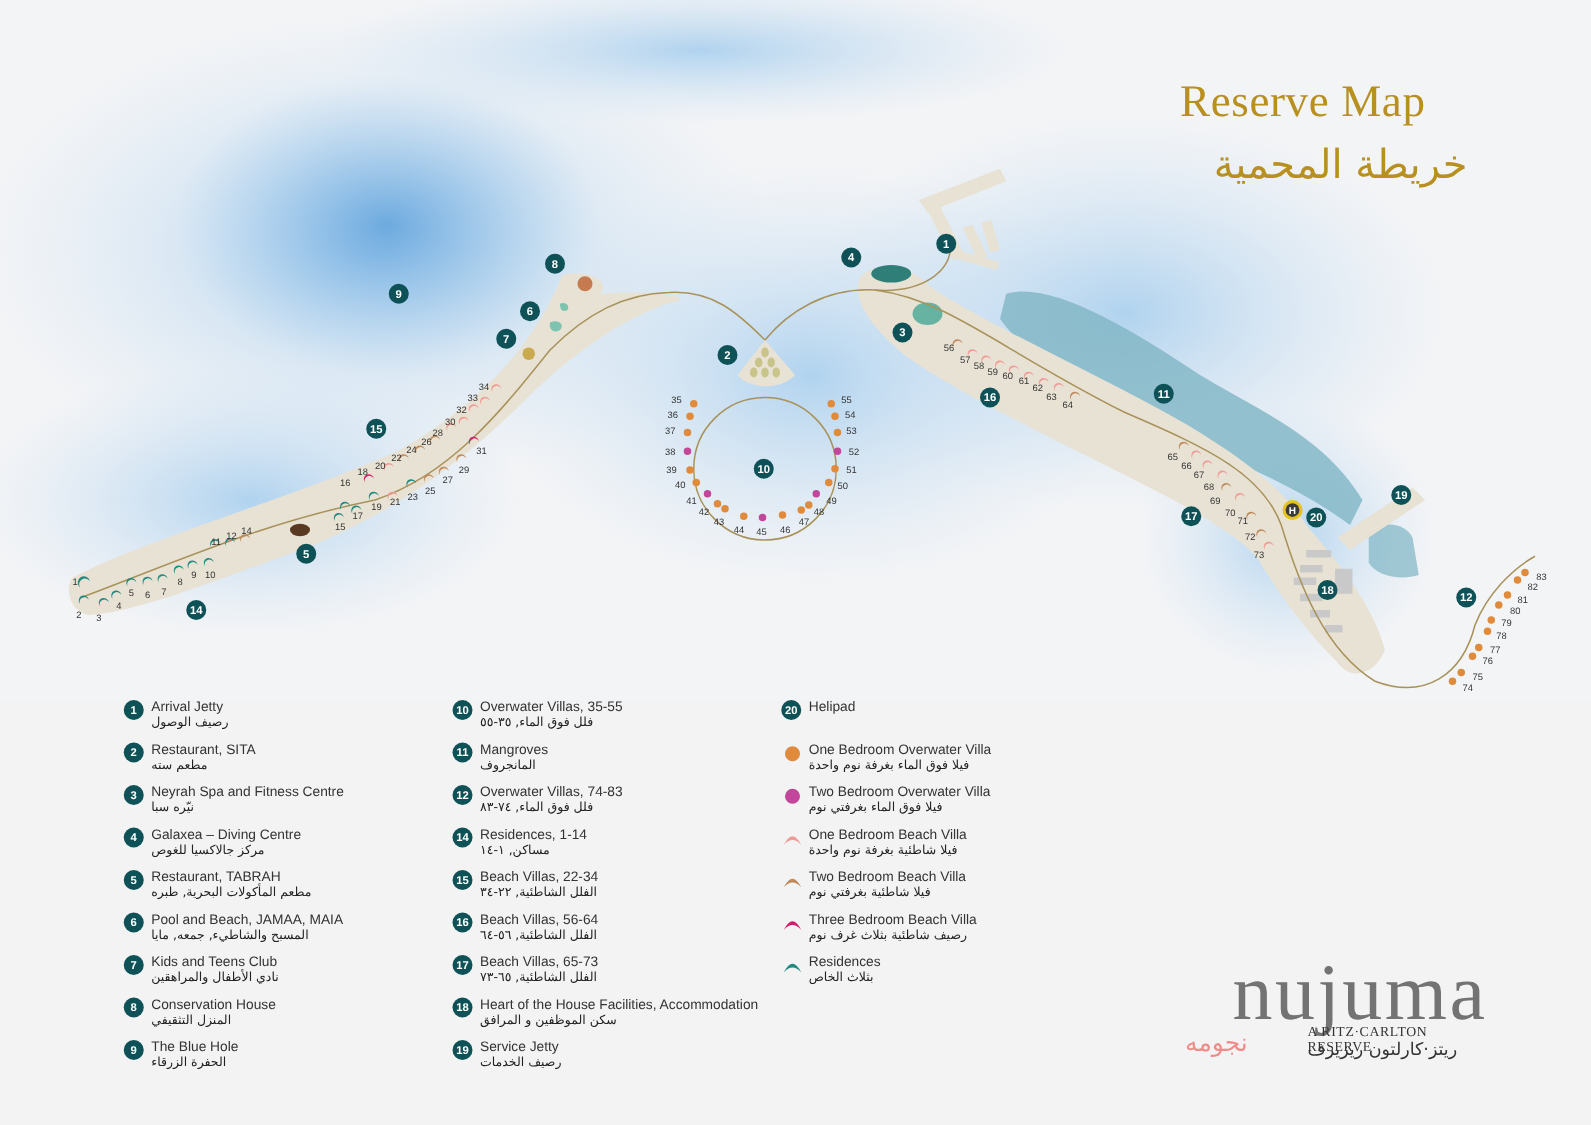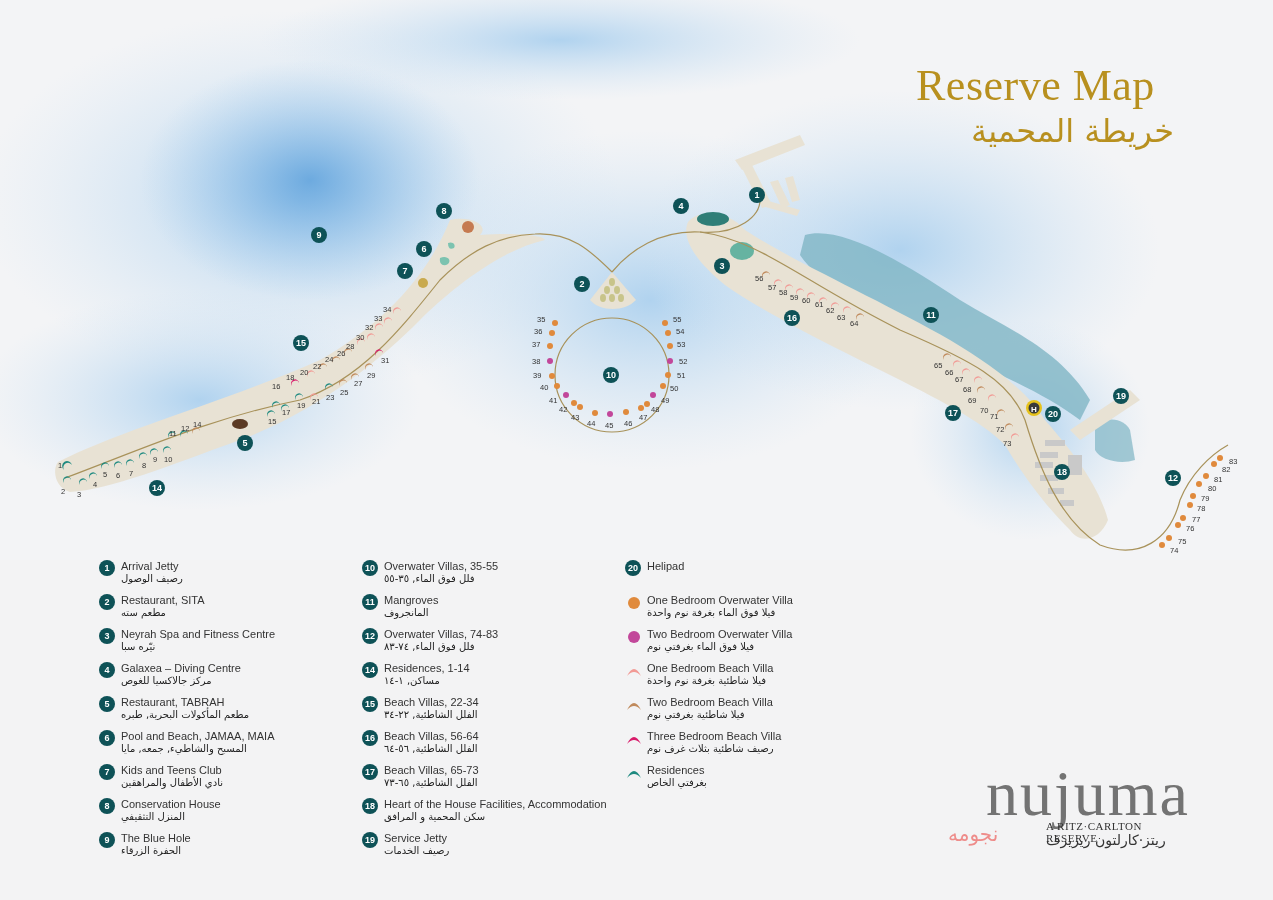--- a/index.html
+++ b/index.html
@@ -1,18 +1,18 @@
 <!DOCTYPE html>
 <html><head>
 <meta charset="utf-8">
 <style>
   html, body { margin:0; padding:0; }
   body { width:1273px; height:900px; overflow:hidden; background:#f3f3f4; font-family:"Liberation Sans", sans-serif; position:relative; }
   #map { position:absolute; left:0; top:0; width:1273px; height:560px; }
-  .title-en { position:absolute; left:916px; top:60px; font-family:"Liberation Serif", serif; font-size:44px; color:#b8901f; letter-spacing:0.5px; }
+  .title-en { position:absolute; left:944px; top:60px; font-family:"Liberation Serif", serif; font-size:36px; color:#b8901f; letter-spacing:0.5px; }
   .title-ar { position:absolute; left:952px; top:112px; width:222px; text-align:right; font-family:"DejaVu Sans", sans-serif; font-size:32px; color:#b8901f; direction:rtl; }
   .legend-col { position:absolute; top:560px; }
   .leg-item { position:relative; height:34px; }
   .leg-badge { position:absolute; left:0; top:0; width:16px; height:16px; border-radius:50%; background:#0e5257; color:#fff; font-size:9px; font-weight:bold; text-align:center; line-height:16px; }
   .leg-en { position:absolute; left:22px; top:0; font-size:11px; color:#333; white-space:nowrap; }
   .leg-ar { position:absolute; left:22px; top:13px; font-size:10px; color:#222; white-space:nowrap; font-family:"DejaVu Sans", sans-serif; }
   .sym { position:absolute; left:2px; top:2px; width:14px; height:14px; }
   .logo { position:absolute; left:946px; top:762px; width:240px; height:100px; }
   .logo-main { position:absolute; left:0; top:0; font-family:"Liberation Serif", serif; font-size:64px; color:#737373; letter-spacing:2px; line-height:64px; font-weight:normal;margin-left:40px; }
   .logo-ar { position:absolute; left:2px; top:60px; font-family:"DejaVu Sans", sans-serif; font-size:20px; color:#ee8c8a; }
@@ -482,21 +482,21 @@
       <div class="leg-ar">الفلل الشاطئية, ٥٦-٦٤</div>
     </div>
     <div class="leg-item">
       <div class="leg-badge">17</div>
       <div class="leg-en">Beach Villas, 65-73</div>
       <div class="leg-ar">الفلل الشاطئية, ٦٥-٧٣</div>
     </div>
     <div class="leg-item">
       <div class="leg-badge">18</div>
       <div class="leg-en">Heart of the House Facilities, Accommodation</div>
-      <div class="leg-ar">سكن المحمية و المرافق</div>
+      <div class="leg-ar">سكن الموظفين و المرافق</div>
     </div>
     <div class="leg-item">
       <div class="leg-badge">19</div>
       <div class="leg-en">Service Jetty</div>
       <div class="leg-ar">رصيف الخدمات</div>
     </div>
   </div>
 <div class="legend-col" style="left:625px;" id="leg3">
     <div class="leg-item">
       <div class="leg-badge">20</div>
@@ -537,21 +537,21 @@
         <path d="M0,12 Q7,-2 14,12 Q7,4 0,12 Z" fill="#d81b6a"></path>
       </svg>
       <div class="leg-en">Three Bedroom Beach Villa</div>
       <div class="leg-ar">رصيف شاطئية بثلاث غرف نوم</div>
     </div>
     <div class="leg-item">
       <svg class="sym" viewBox="0 0 14 14">
         <path d="M0,12 Q7,-2 14,12 Q7,4 0,12 Z" fill="#1e8a80"></path>
       </svg>
       <div class="leg-en">Residences</div>
-      <div class="leg-ar">بغرفتي الخاص</div>
+      <div class="leg-ar">بثلاث الخاص</div>
     </div>
   </div>
 
 <div class="logo">
   <div class="logo-main">nujuma</div>
   <div class="logo-ar">نجومه</div>
   <div class="logo-sub">A RITZ·CARLTON RESERVE</div>
   <div class="logo-sub-ar">ريتز·كارلتون ريزيرف</div>
 </div>
 

